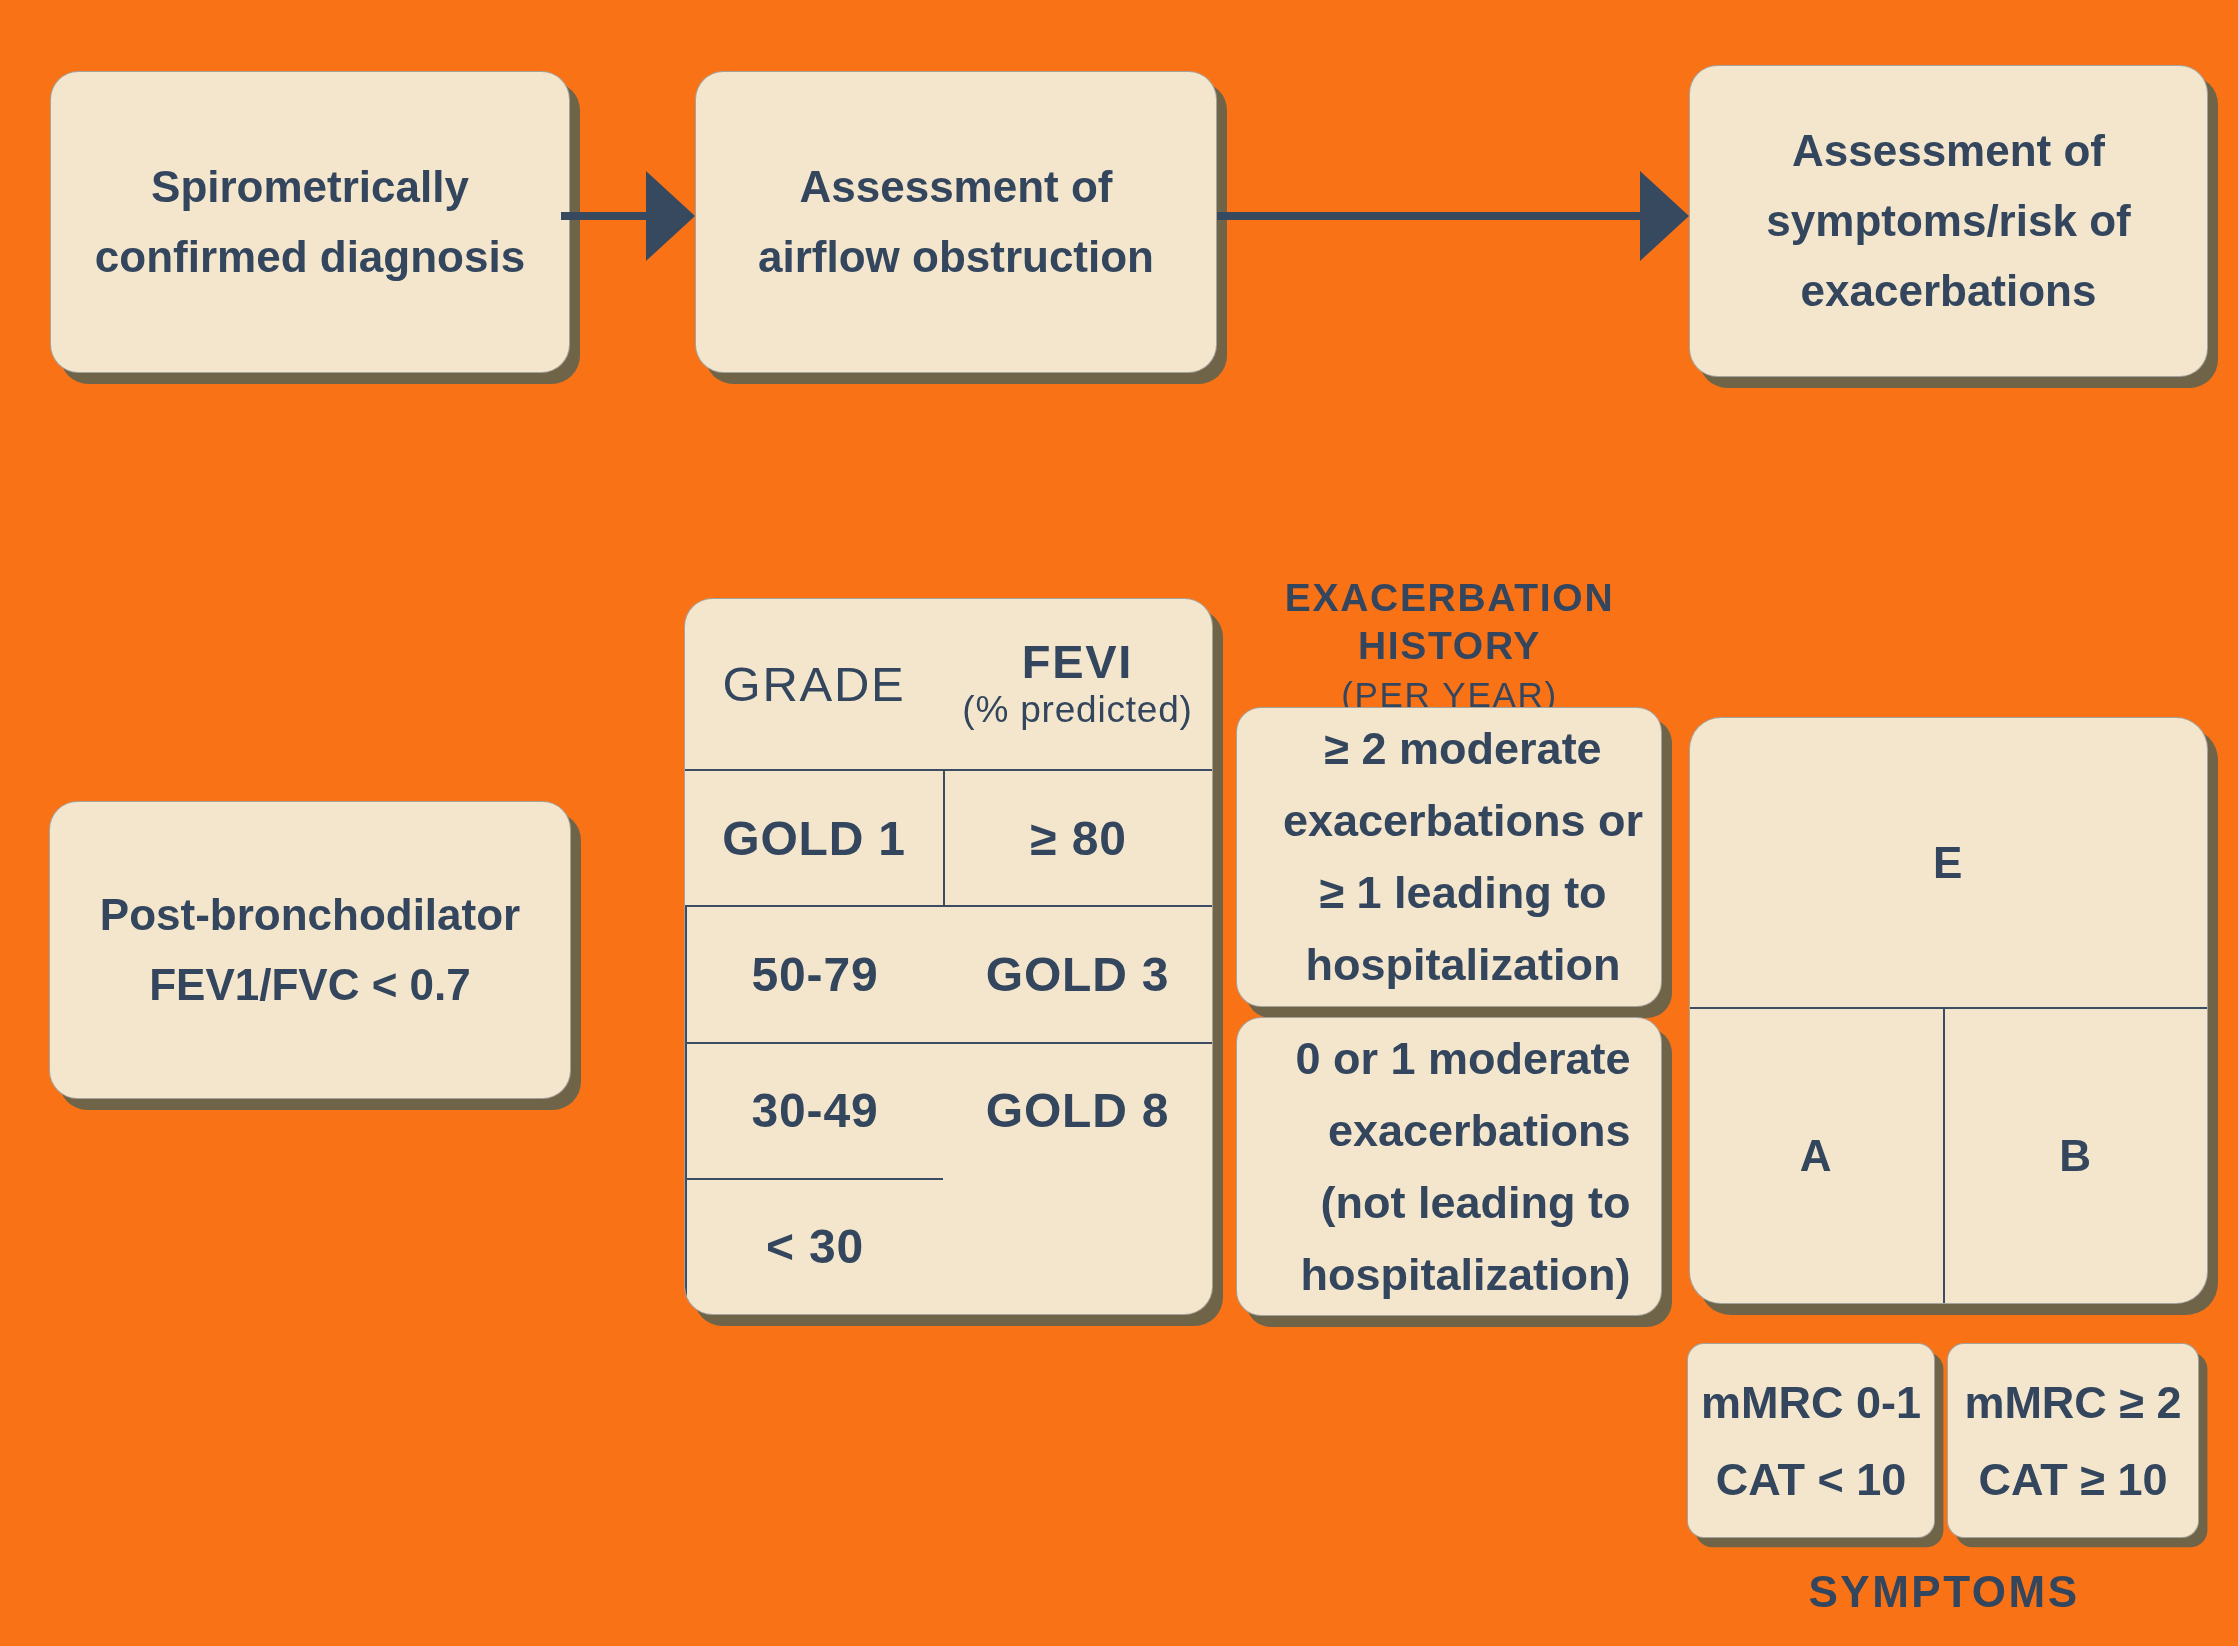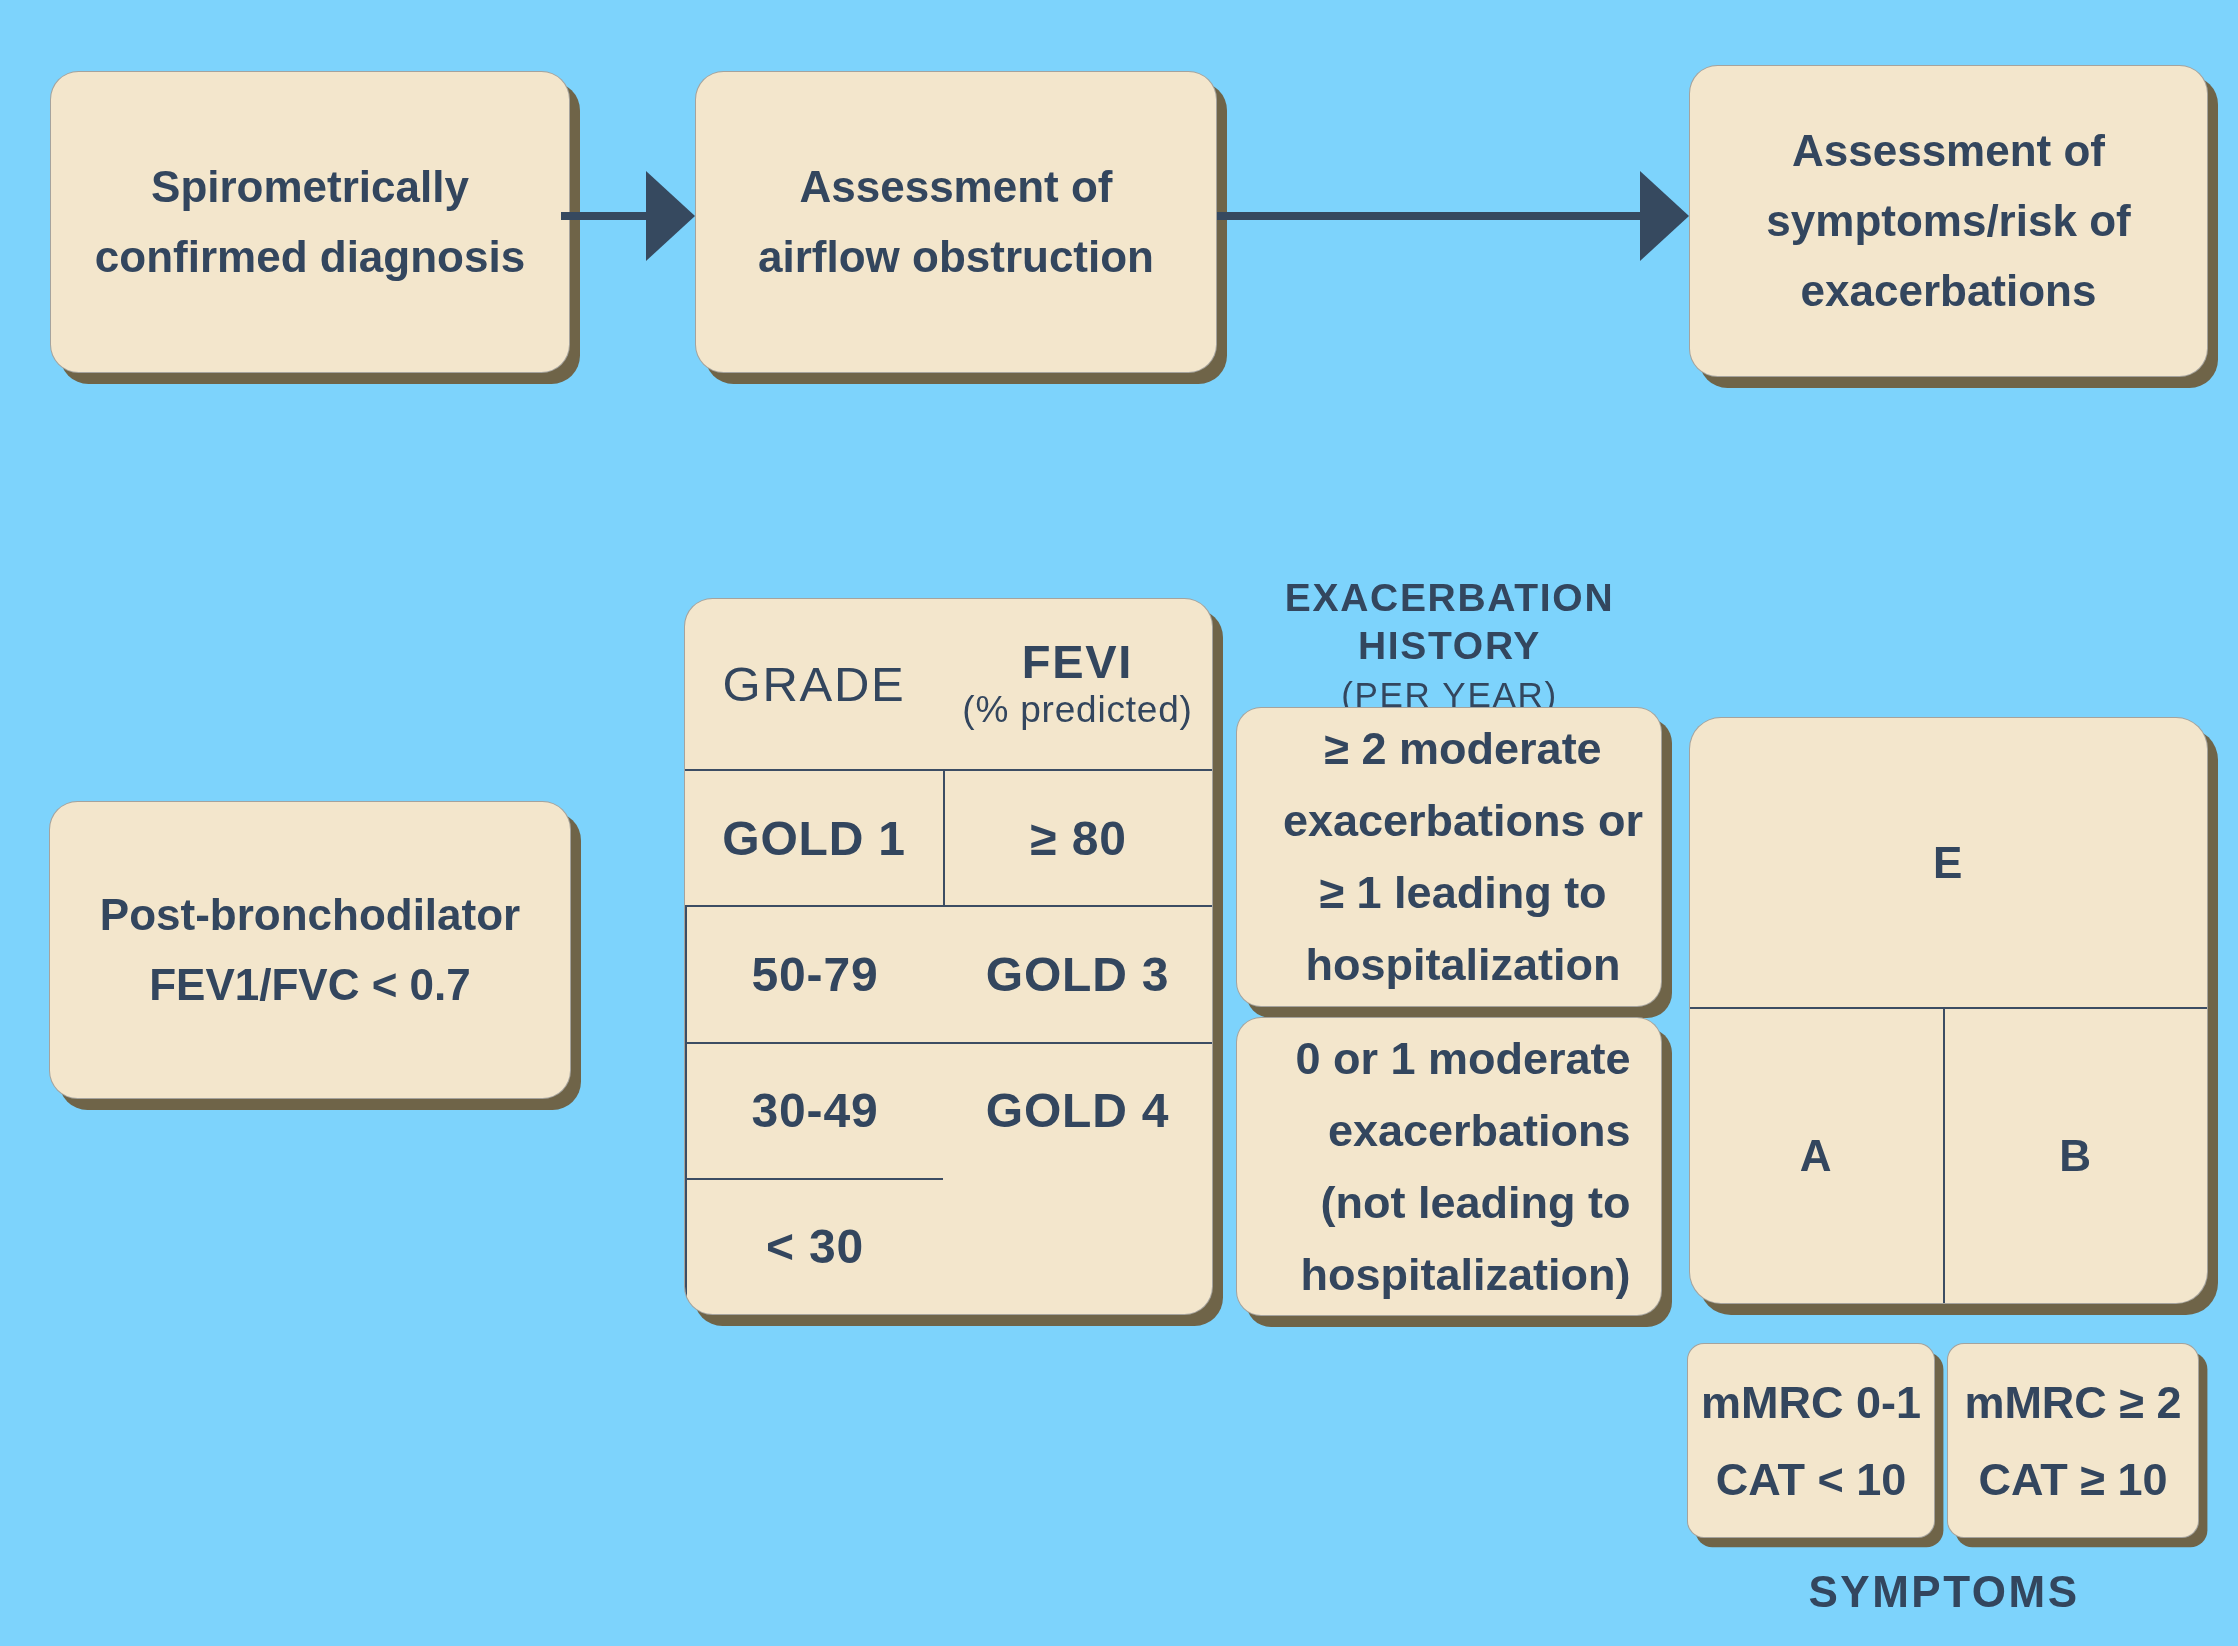--- a/index.html
+++ b/index.html
@@ -4,21 +4,21 @@
 <style>
   html, body {
     margin: 0;
     padding: 0;
     background: #ffffff;
   }
   #canvas {
     position: relative;
     width: 2239px;
     height: 1646px;
-    background: #7dd3fc;
+    background: #f97316;
     font-family: "Liberation Sans", "DejaVu Sans", sans-serif;
     color: #33465e;
     overflow: hidden;
   }
   .panel {
     position: absolute;
     background: #f3e6cc;
     border: 1.7px solid rgba(70, 82, 100, 0.45);
     border-radius: 28.5px;
     box-shadow: 10px 11px 0 #6f6448;
@@ -191,21 +191,21 @@
     </div>
 
     <div class="td">
       <span>GOLD 3</span>
     </div>
     <div class="td td-val">
       <span>30-49</span>
     </div>
 
     <div class="td">
-      <span>GOLD 4</span>
+      <span>GOLD 8</span>
     </div>
     <div class="td td-val">
       <span>&lt; 30</span>
     </div>
   </div>
 
   <div id="exac-heading">
     <span class="exac-h-bold">EXACERBATION</span>
     <span class="exac-h-bold">HISTORY</span>
     <span class="exac-h-reg">(PER YEAR)</span>

